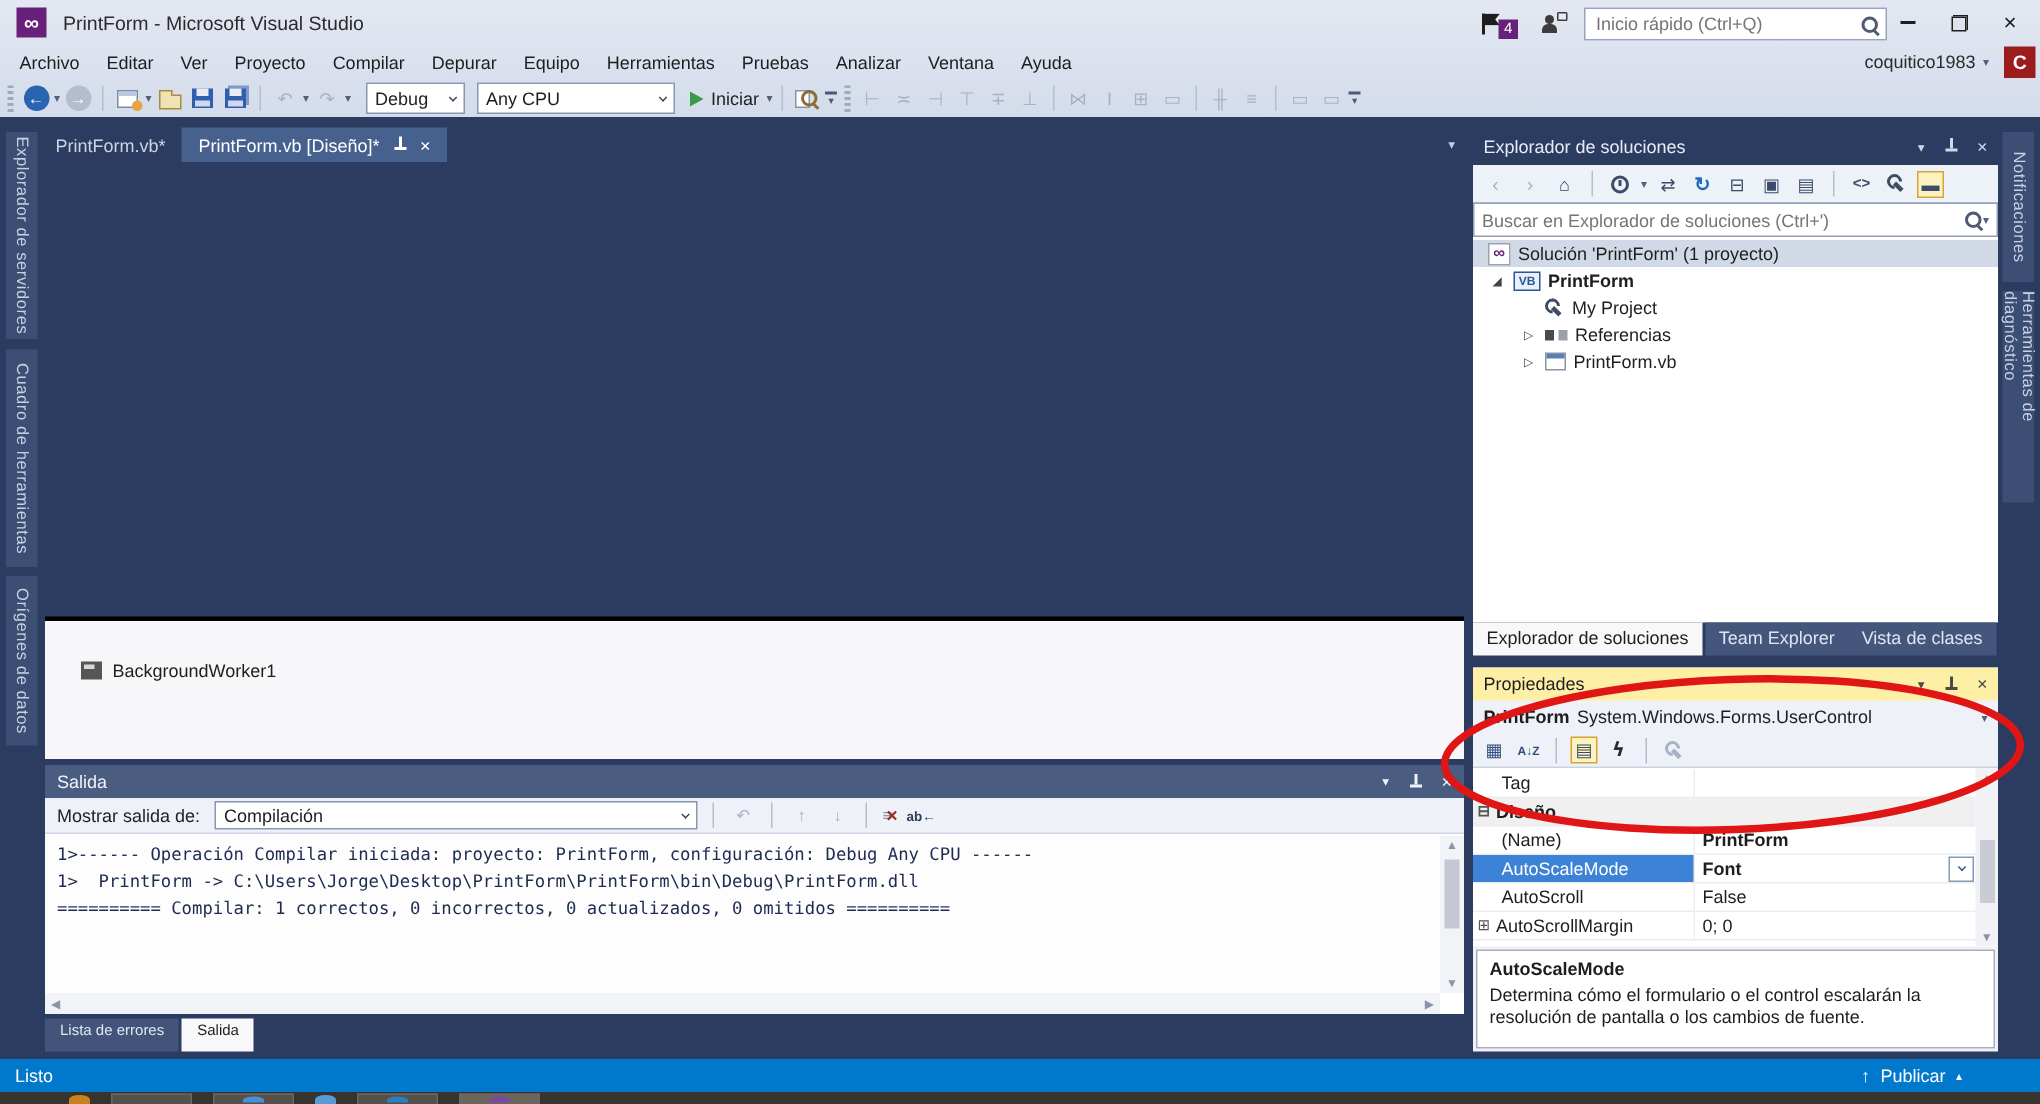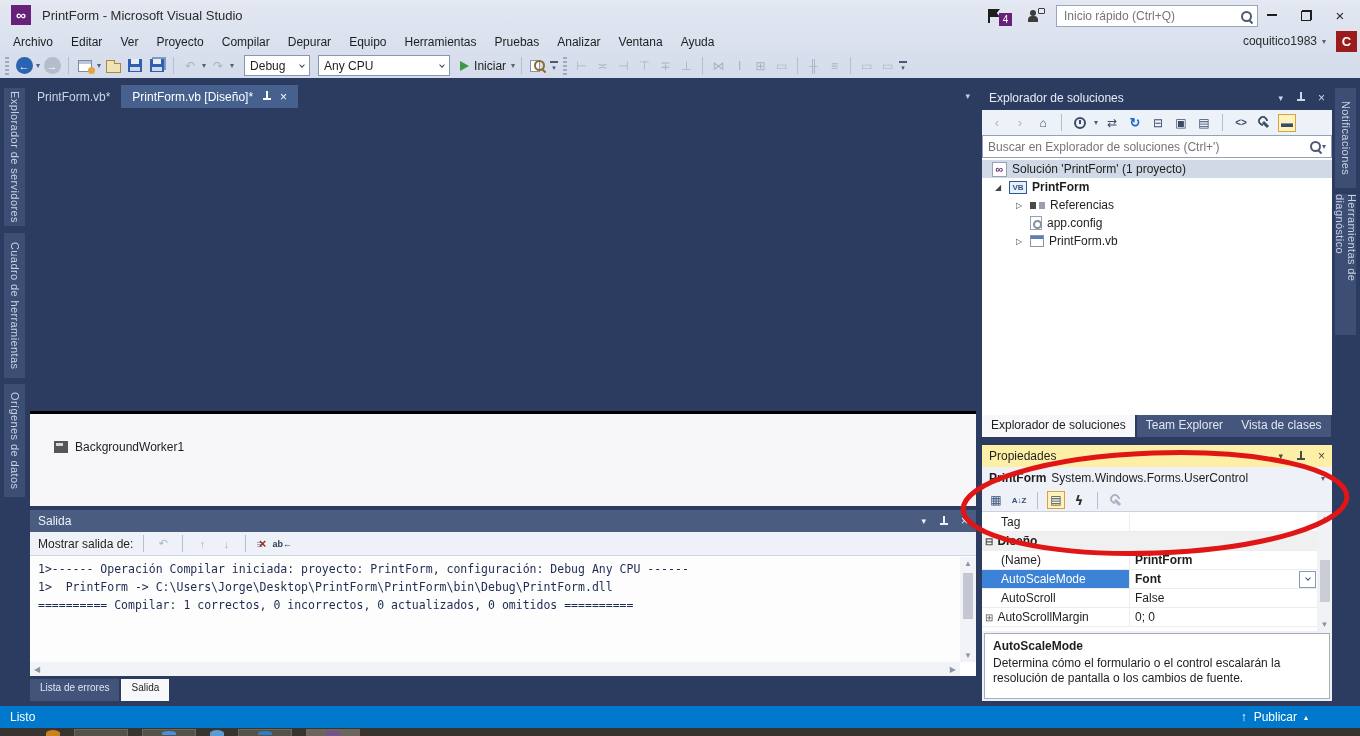--- a/index.html
+++ b/index.html
@@ -348,20 +348,24 @@
       <div class="out-header">
         <span>Salida</span>
         <span class="hdr-icons">
           <span class="hdr-caret">▾</span>
           <span class="pin"></span>
           <span>×</span>
         </span>
       </div>
       <div class="out-toolbar">
         <span>Mostrar salida de:</span>
+        <span class="combo out-combo">
+          <span>Compilación</span>
+            <span class="chev sm"></span>
+        </span>
         <span class="vsep"></span>
         <span class="oicon">↶</span>
         <span class="vsep"></span>
         <span class="oicon">↑</span>
         <span class="oicon">↓</span>
         <span class="vsep"></span>
         <span class="clear-icon">
           <span class="cl-lines">≡</span>
             <span class="cl-x">×</span>
         </span>
@@ -431,28 +435,28 @@
             </span>
           <span>Solución 'PrintForm' (1 proyecto)</span>
         </div>
         <div class="trow">
           <span class="texp">◢</span>
           <span class="ico-vb">
               <span>VB</span>
             </span>
           <b>PrintForm</b>
         </div>
+        <div class="trow ind2b">
+          <span class="wrench"></span>
+          <span>My Project</span>
+        </div>
         <div class="trow ind2">
           <span class="texp">▷</span>
           <span class="ico-ref"></span>
           <span>Referencias</span>
-        </div>
-        <div class="trow ind2b">
-          <span class="ico-cfg"></span>
-          <span>app.config</span>
         </div>
         <div class="trow ind2">
           <span class="texp">▷</span>
           <span class="ico-form"></span>
           <span>PrintForm.vb</span>
         </div>
       </div>
       <div class="se-tabs">
         <span class="setab-active">Explorador de soluciones</span>
         <span class="setab-strip">

